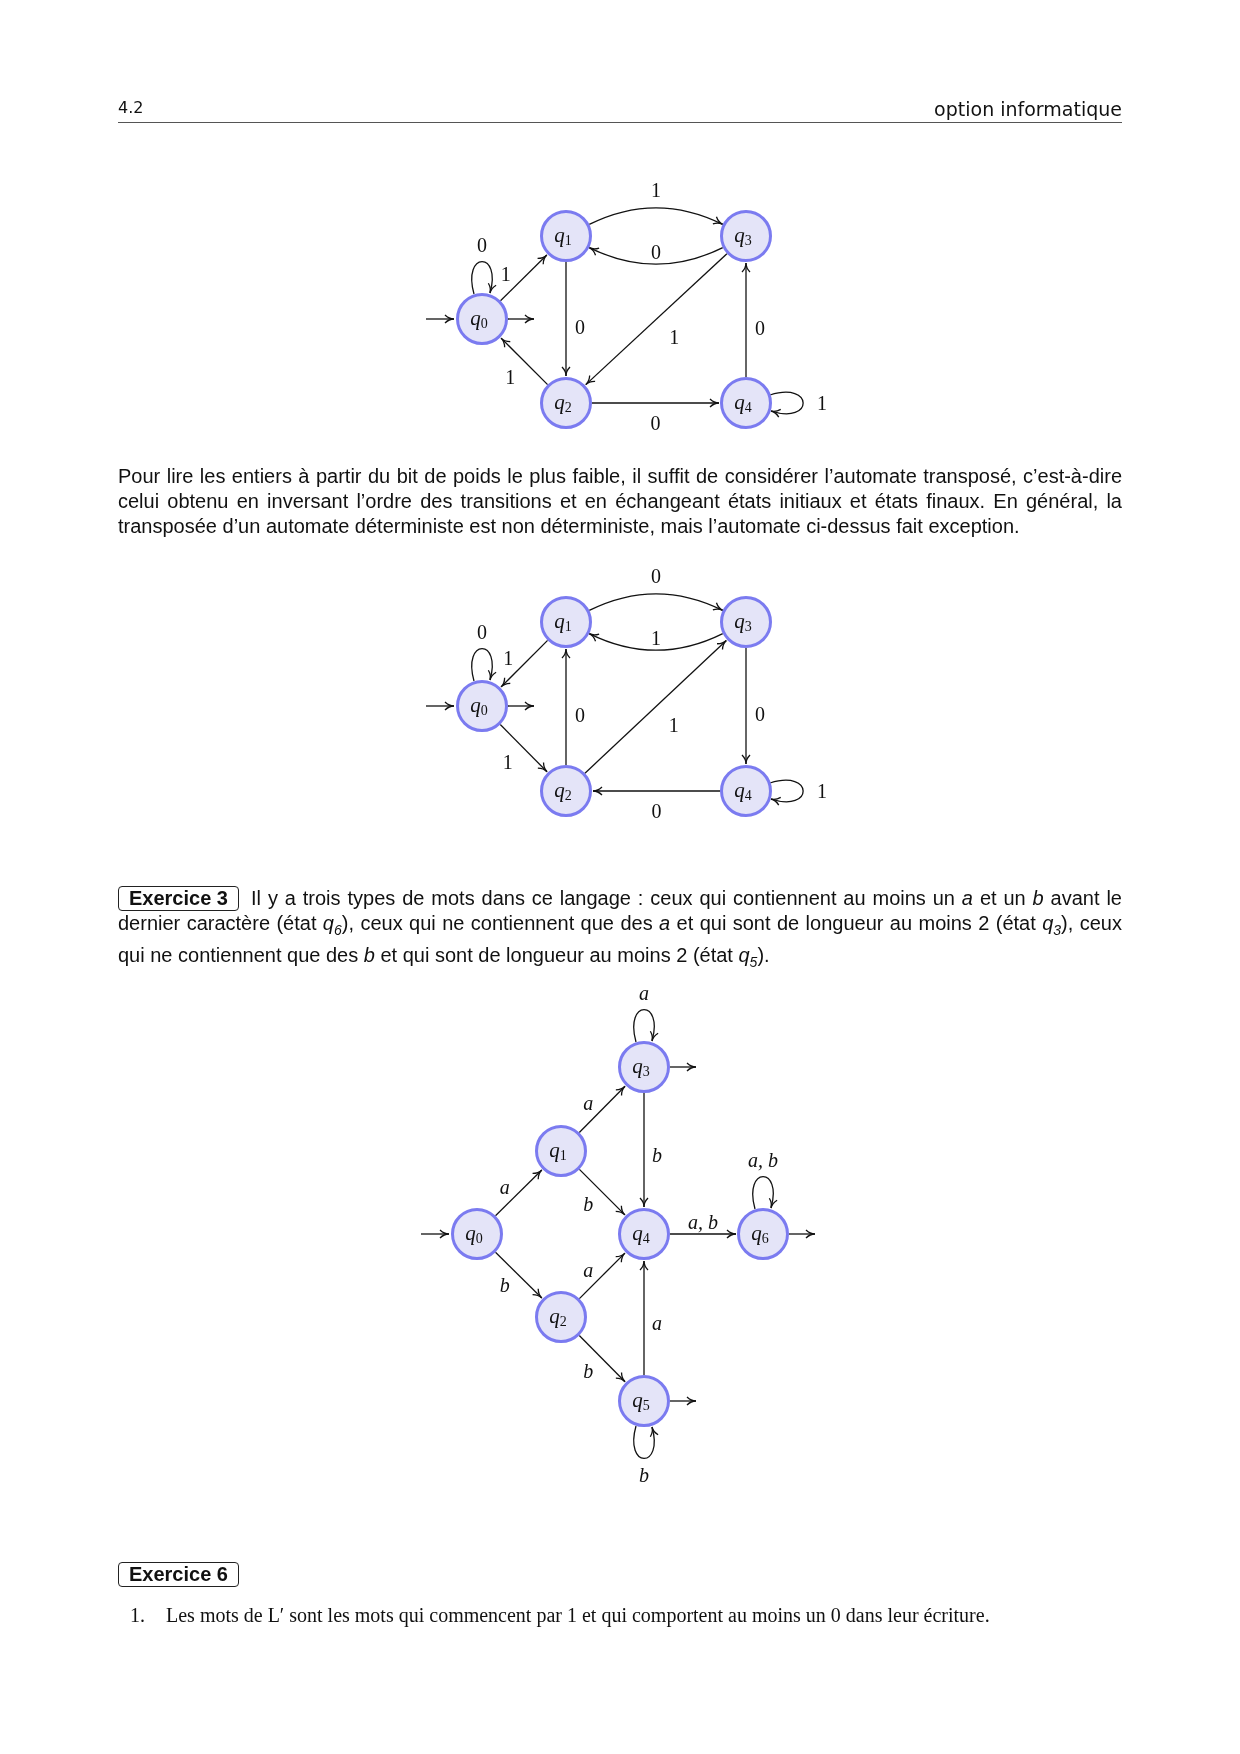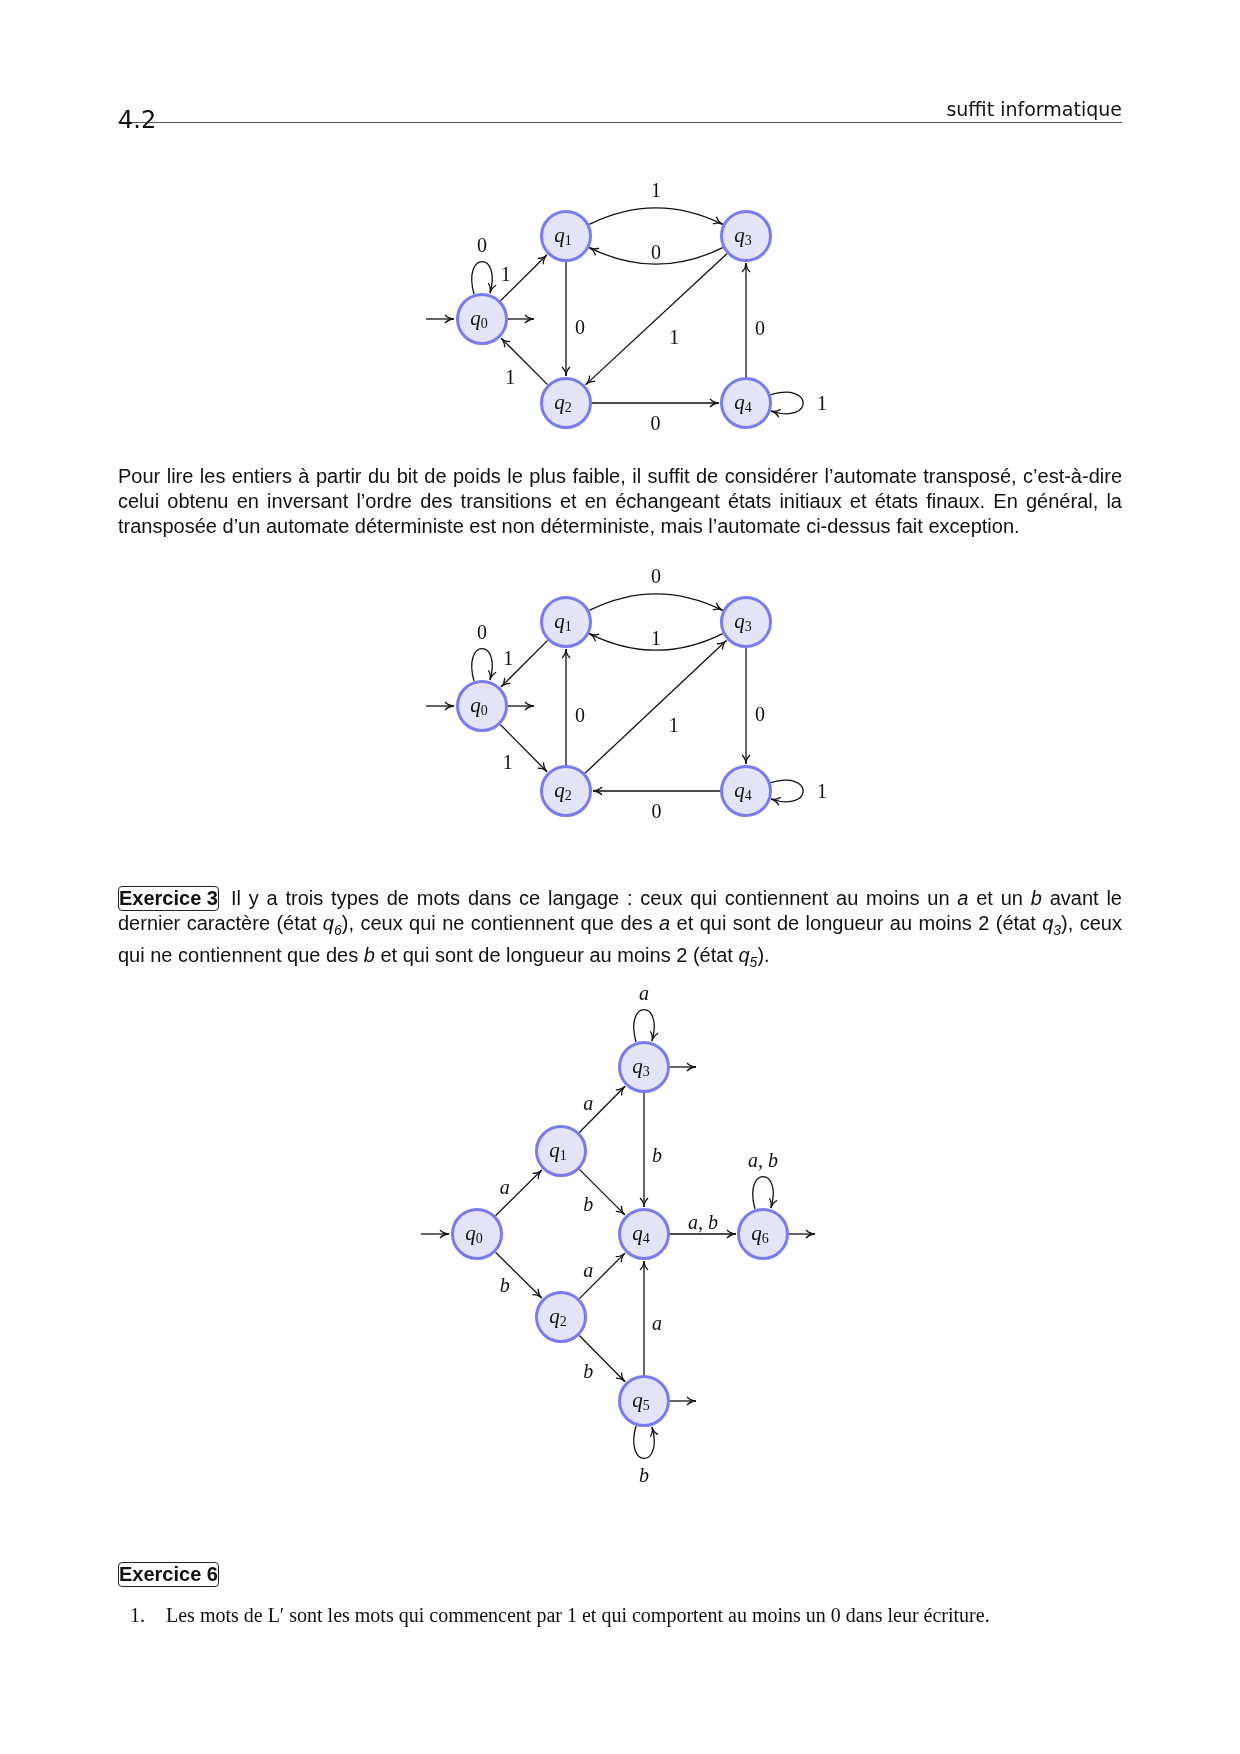--- a/index.html
+++ b/index.html
@@ -1,39 +1,39 @@
 <!DOCTYPE html>
 <html><head>
 <meta charset="utf-8">
 <style>
   html, body { margin: 0; padding: 0; background: #ffffff; }
   body { width: 1240px; height: 1754px; position: relative; overflow: hidden;
          font-family: "DejaVu Serif", "Liberation Serif", serif; color: #111; }
   .header { position: absolute; left: 118px; top: 96px; width: 1004px; height: 26px;
             border-bottom: 1.5px solid #555; font-family: "DejaVu Sans", "Liberation Sans", sans-serif; }
-  .header .left { position: absolute; left: 0; top: 10px; font-size: 24px; }
+  .header .left { position: absolute; left: 0; top: 2px; font-size: 16px; }
   .header .right { position: absolute; right: 0; top: 2px; font-size: 19px; }
   .para { position: absolute; left: 118px; width: 1004px; font-family: Liberation Sans, sans-serif;
           font-size: 20px; line-height: 25px; text-align: justify; }
   .para i { font-style: italic; }
-  .exbox { display: inline-block; border: 1.3px solid #222; border-radius: 4px; padding: 0 0;
+  .exbox { display: inline-block; border: 1.3px solid #222; border-radius: 4px; padding: 0 10px;
            font-weight: bold; line-height: 23px; margin-right: 12px; }
   svg.diagram { position: absolute; left: 0; overflow: visible; }
   svg text { font-family: "Liberation Serif", "DejaVu Serif", serif; }
   .list { position: absolute; left: 130px; width: 992px; font-family: "Liberation Serif", "DejaVu Serif", serif;
           font-size: 20px; line-height: 25px; }
   .list .num { position: absolute; left: 0; }
   .list .body { margin-left: 36px; }
 </style>
 </head>
 <body>
 
 <div class="header">
   <span class="left">4.2</span>
-  <span class="right">suffit informatique</span>
+  <span class="right">option informatique</span>
 </div>
 
 <svg class="diagram" id="diag0" width="1240" height="1754" style="top:0">
     <g>
       <path d="M474,294 C462,251 502,251 490,293" fill="none" stroke="#111111" stroke-width="1.3"></path>
       <path d="M496.10228532013326,285.2694040416223 Q491.2370197962726,288.15543789144675 490,293 Q491.2370197962726,288.15543789144675 488.35098594644813,283.2901723675861" fill="none" stroke="#111111" stroke-width="1.3"></path>
       <text x="482" y="252" text-anchor="middle" font-size="20" fill="#111" font-style="normal">0</text>
       <line x1="500.49453322075" y1="300.72563979378276" x2="546.7941385784519" y2="254.97722021414867" stroke="#111111" stroke-width="1.3"></line>
       <path d="M537.5807447395434,258.45764748233927 Q543.2374975744615,258.49152025380585 546.7941385784519,254.97722021414867 Q543.2374975744615,258.49152025380585 543.2036248029949,264.1482730887239" fill="none" stroke="#111111" stroke-width="1.3"></path>
       <text x="505.64433589960095" y="280.85143000396573" text-anchor="middle" font-size="20" fill="#111" font-style="normal">1</text>

